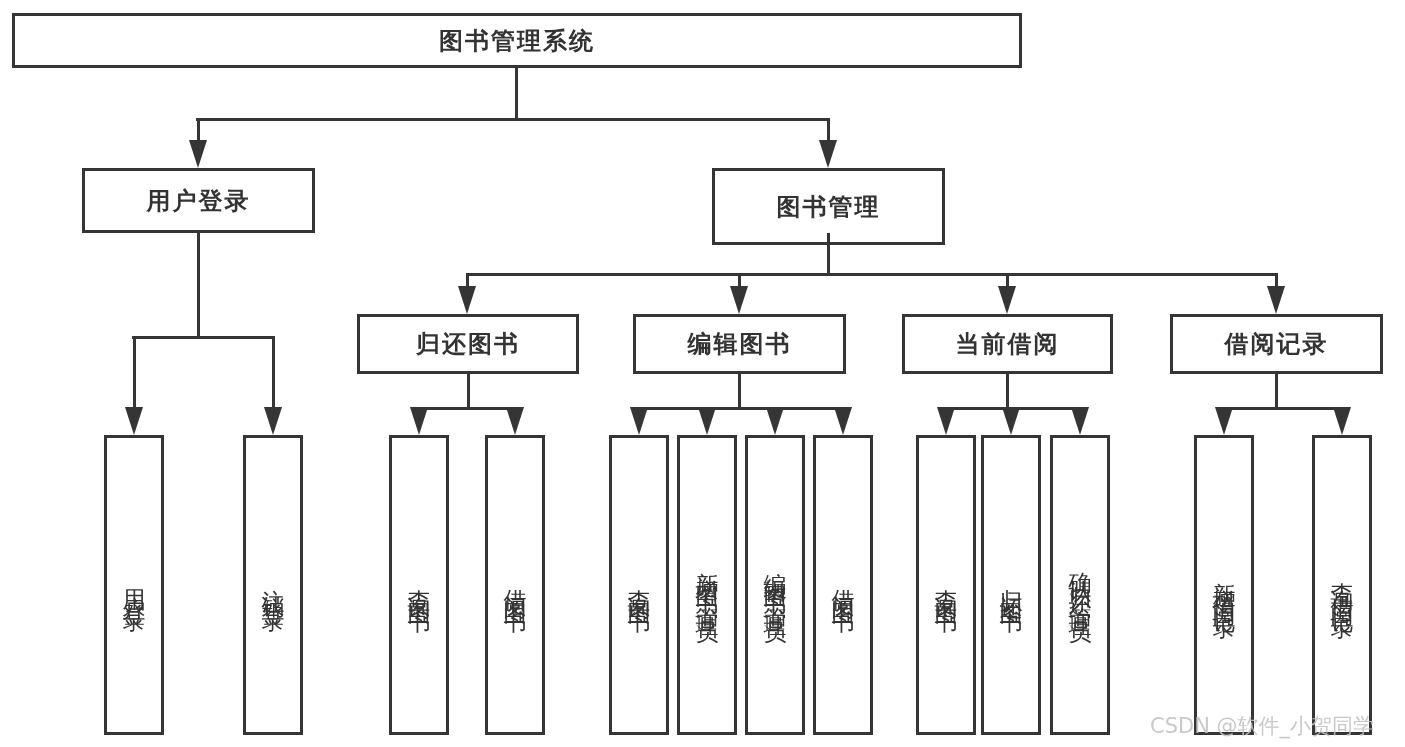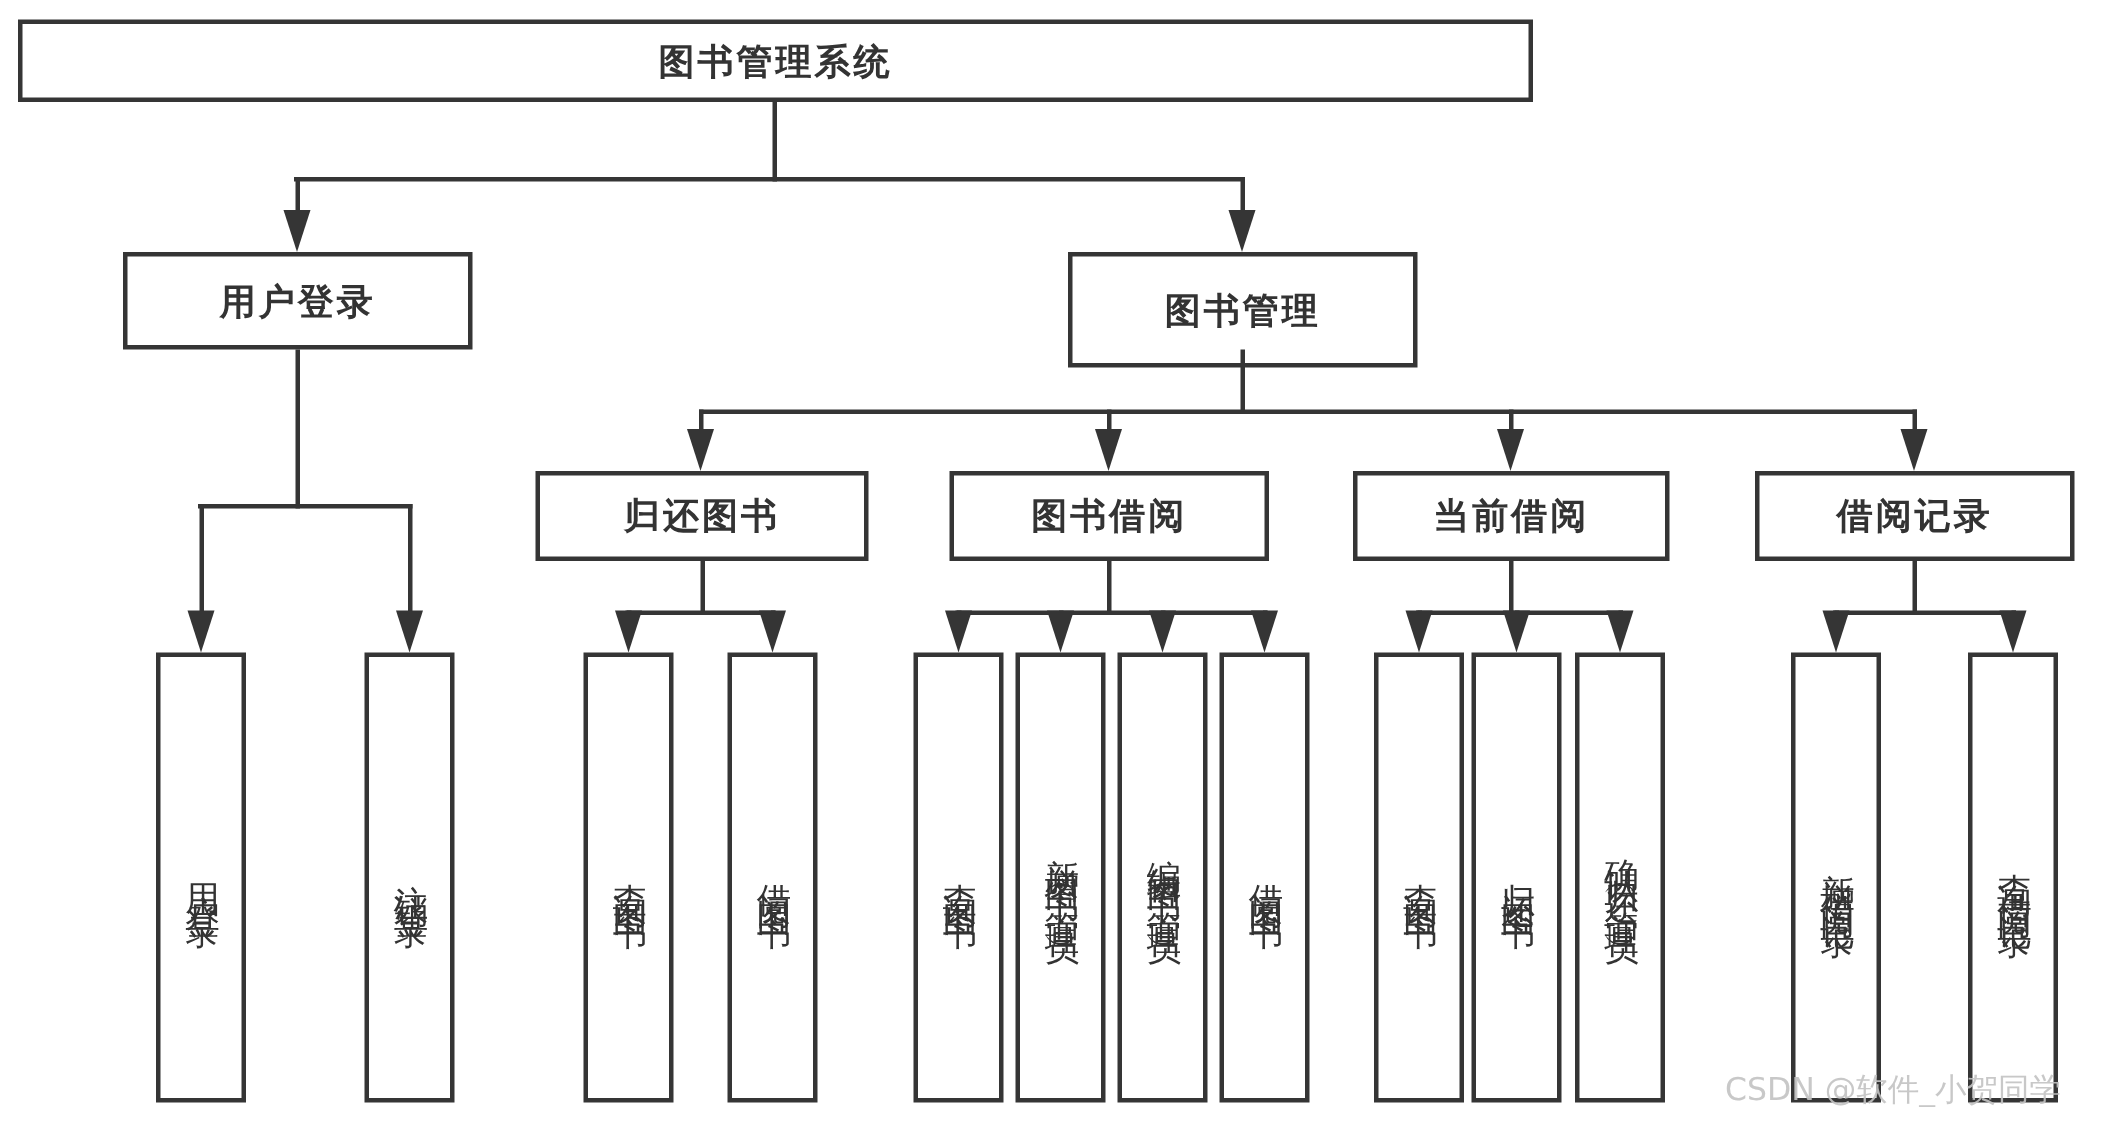--- a/index.html
+++ b/index.html
@@ -75,21 +75,21 @@
 
   <div class="box h" style="left:712px;top:168px;width:233px;height:77px;">
     <span>图书管理</span>
   </div>
 
   <div class="box h" style="left:357px;top:314px;width:222px;height:60px;">
     <span>归还图书</span>
   </div>
 
   <div class="box h" style="left:633px;top:314px;width:213px;height:60px;">
-    <span>图书借阅</span>
+    <span>编辑图书</span>
   </div>
 
   <div class="box h" style="left:1170px;top:314px;width:213px;height:60px;">
     <span>借阅记录</span>
   </div>
 
   <div class="box h" style="left:902px;top:314px;width:211px;height:60px;">
     <span>当前借阅</span>
   </div>
 

